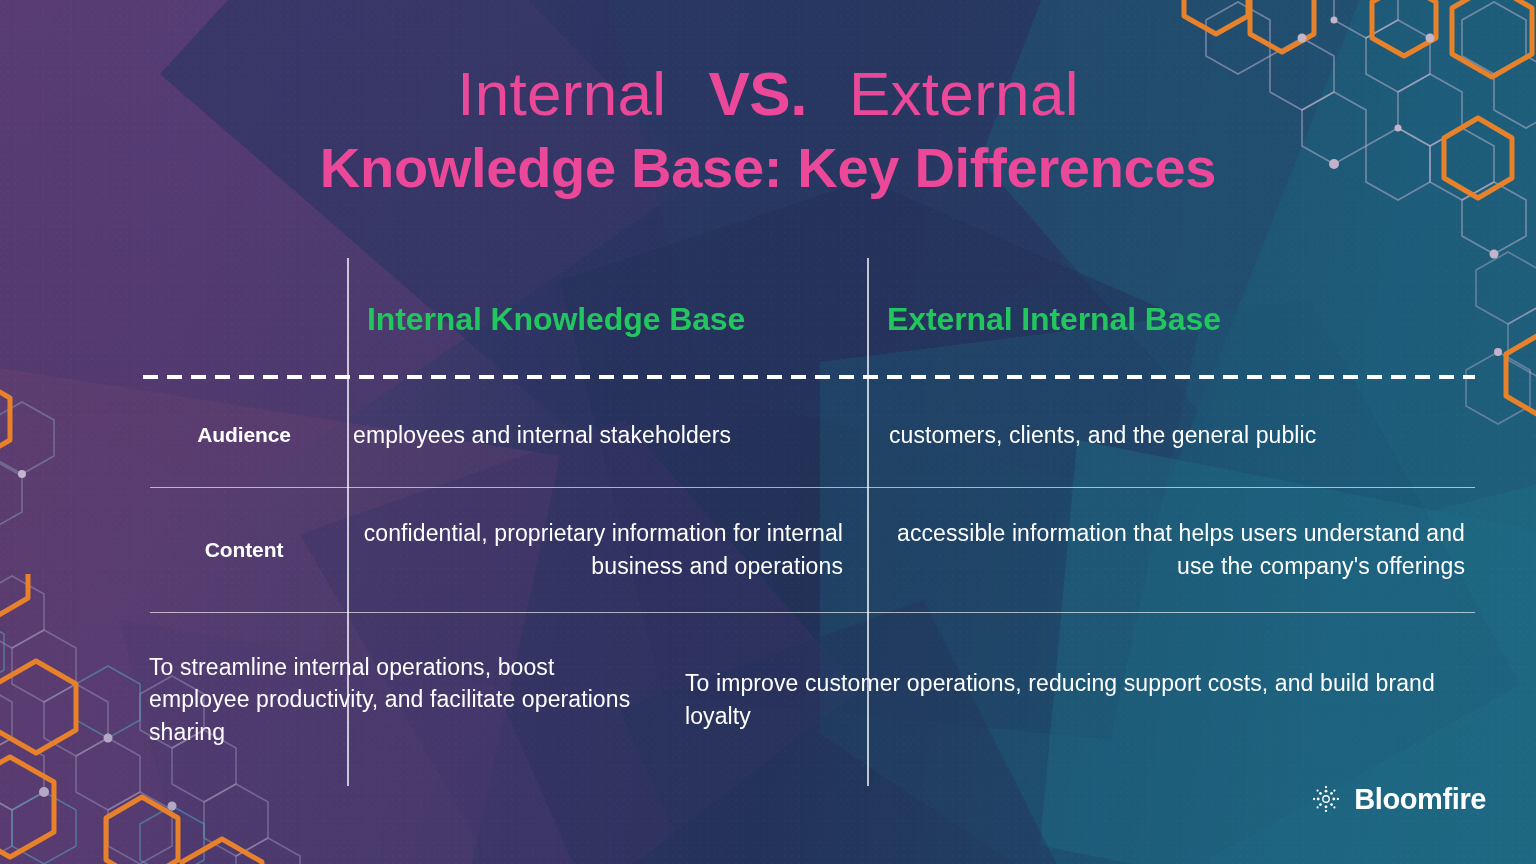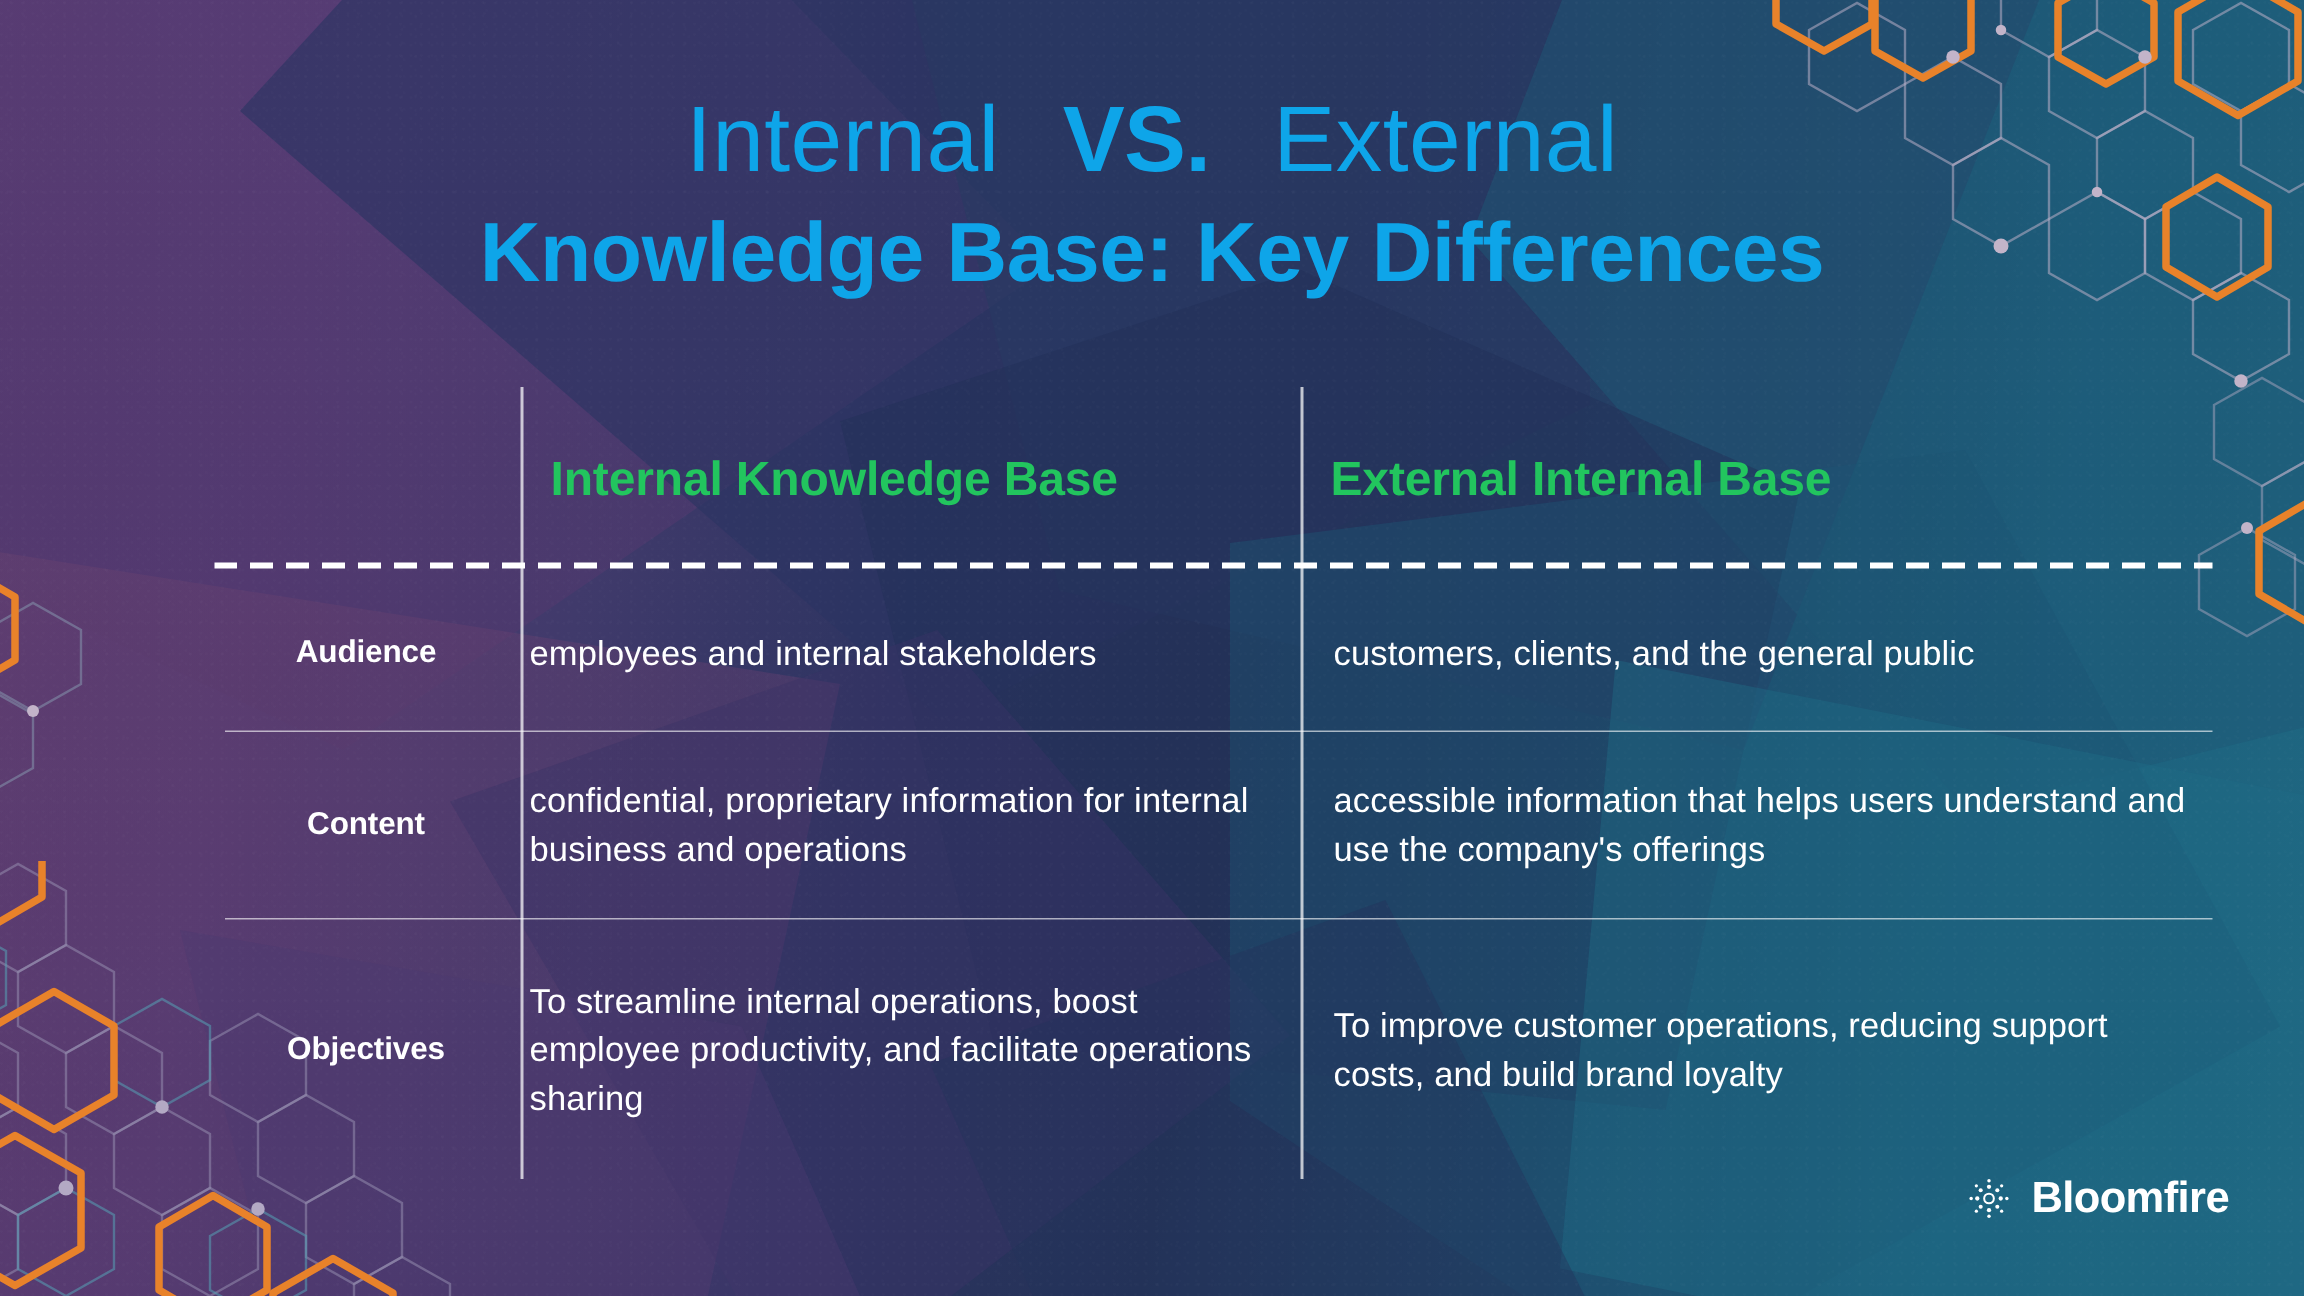--- a/index.html
+++ b/index.html
@@ -72,21 +72,21 @@
   
   .hexwrap { position:absolute; pointer-events:none; }
   .hex-tr { right:-10px; top:-20px; width:380px; height:300px; }
   .hex-br { right:-20px; top:250px; width:200px; height:260px; }
   .hex-bl { left:-40px; bottom:-30px; width:420px; height:320px; }
   .hex-ml { left:-50px; top:380px; width:200px; height:220px; }
 
   
   .title-block {
     position:absolute; left:0; right:0; top:62px;
-    text-align:center; color:#0ea5e9; line-height:1.02;
+    text-align:center; color:#ec4899; line-height:1.02;
   }
   .title-line1 { font-size:62px; letter-spacing:.3px; white-space:nowrap;}
   .t-light { font-weight:300; }
   .t-vs { font-weight:700; margin:0 42px; letter-spacing:-.5px;}
   .title-line2 {
     font-size:56px; font-weight:700; margin-top:14px; letter-spacing:-.3px;
   }
 
   
   .table {
@@ -119,21 +119,21 @@
     position:absolute; top:26px; height:70px;
     color:#22c55e; font-size:32px; font-weight:700; letter-spacing:-.1px;
     display:flex; align-items:center;
   }
   .hdr-internal { left:224px; }
   .hdr-external { left:744px; }
 
   
   .row { position:absolute; left:0; right:0; display:flex; }
   .row-1 { top:125px;  height:104px; }
-  .row-2 { top:230px;  height:124px; }
+  .row-2 { top:230px;  height:124px;text-align:right; }
   .row-3 { top:355px;  height:173px; }
 
   .cell-label {
     width:204px; flex:0 0 204px;
     display:flex; align-items:center; justify-content:center;
     color:#fff; font-size:21px; font-weight:700; letter-spacing:-.1px;
     padding-right:2px;
   }
   .cell-a, .cell-b {
     display:flex; align-items:center;
@@ -304,21 +304,20 @@
 
     <div class="row row-2">
       <div class="cell-label">Content</div>
       <div class="cell-a">confidential, proprietary information for internal business and operations</div>
       <div class="cell-b">accessible information that helps users understand and use the company's offerings</div>
     </div>
 
     <div class="hline hline-r2"></div>
 
     <div class="row row-3">
-      <div class="cell-label">Objectives</div>
       <div class="cell-a">To streamline internal operations, boost employee productivity, and facilitate operations sharing</div>
       <div class="cell-b">To improve customer operations, reducing support costs, and build brand loyalty</div>
     </div>
   </div>
 
   <div class="logo">
     <span>
       <svg class="logo-mark" viewBox="0 0 100 100" fill="#ffffff">
         <circle cx="50" cy="50" r="9.5" fill="none" stroke="#fff" stroke-width="4"></circle>
         <g>

